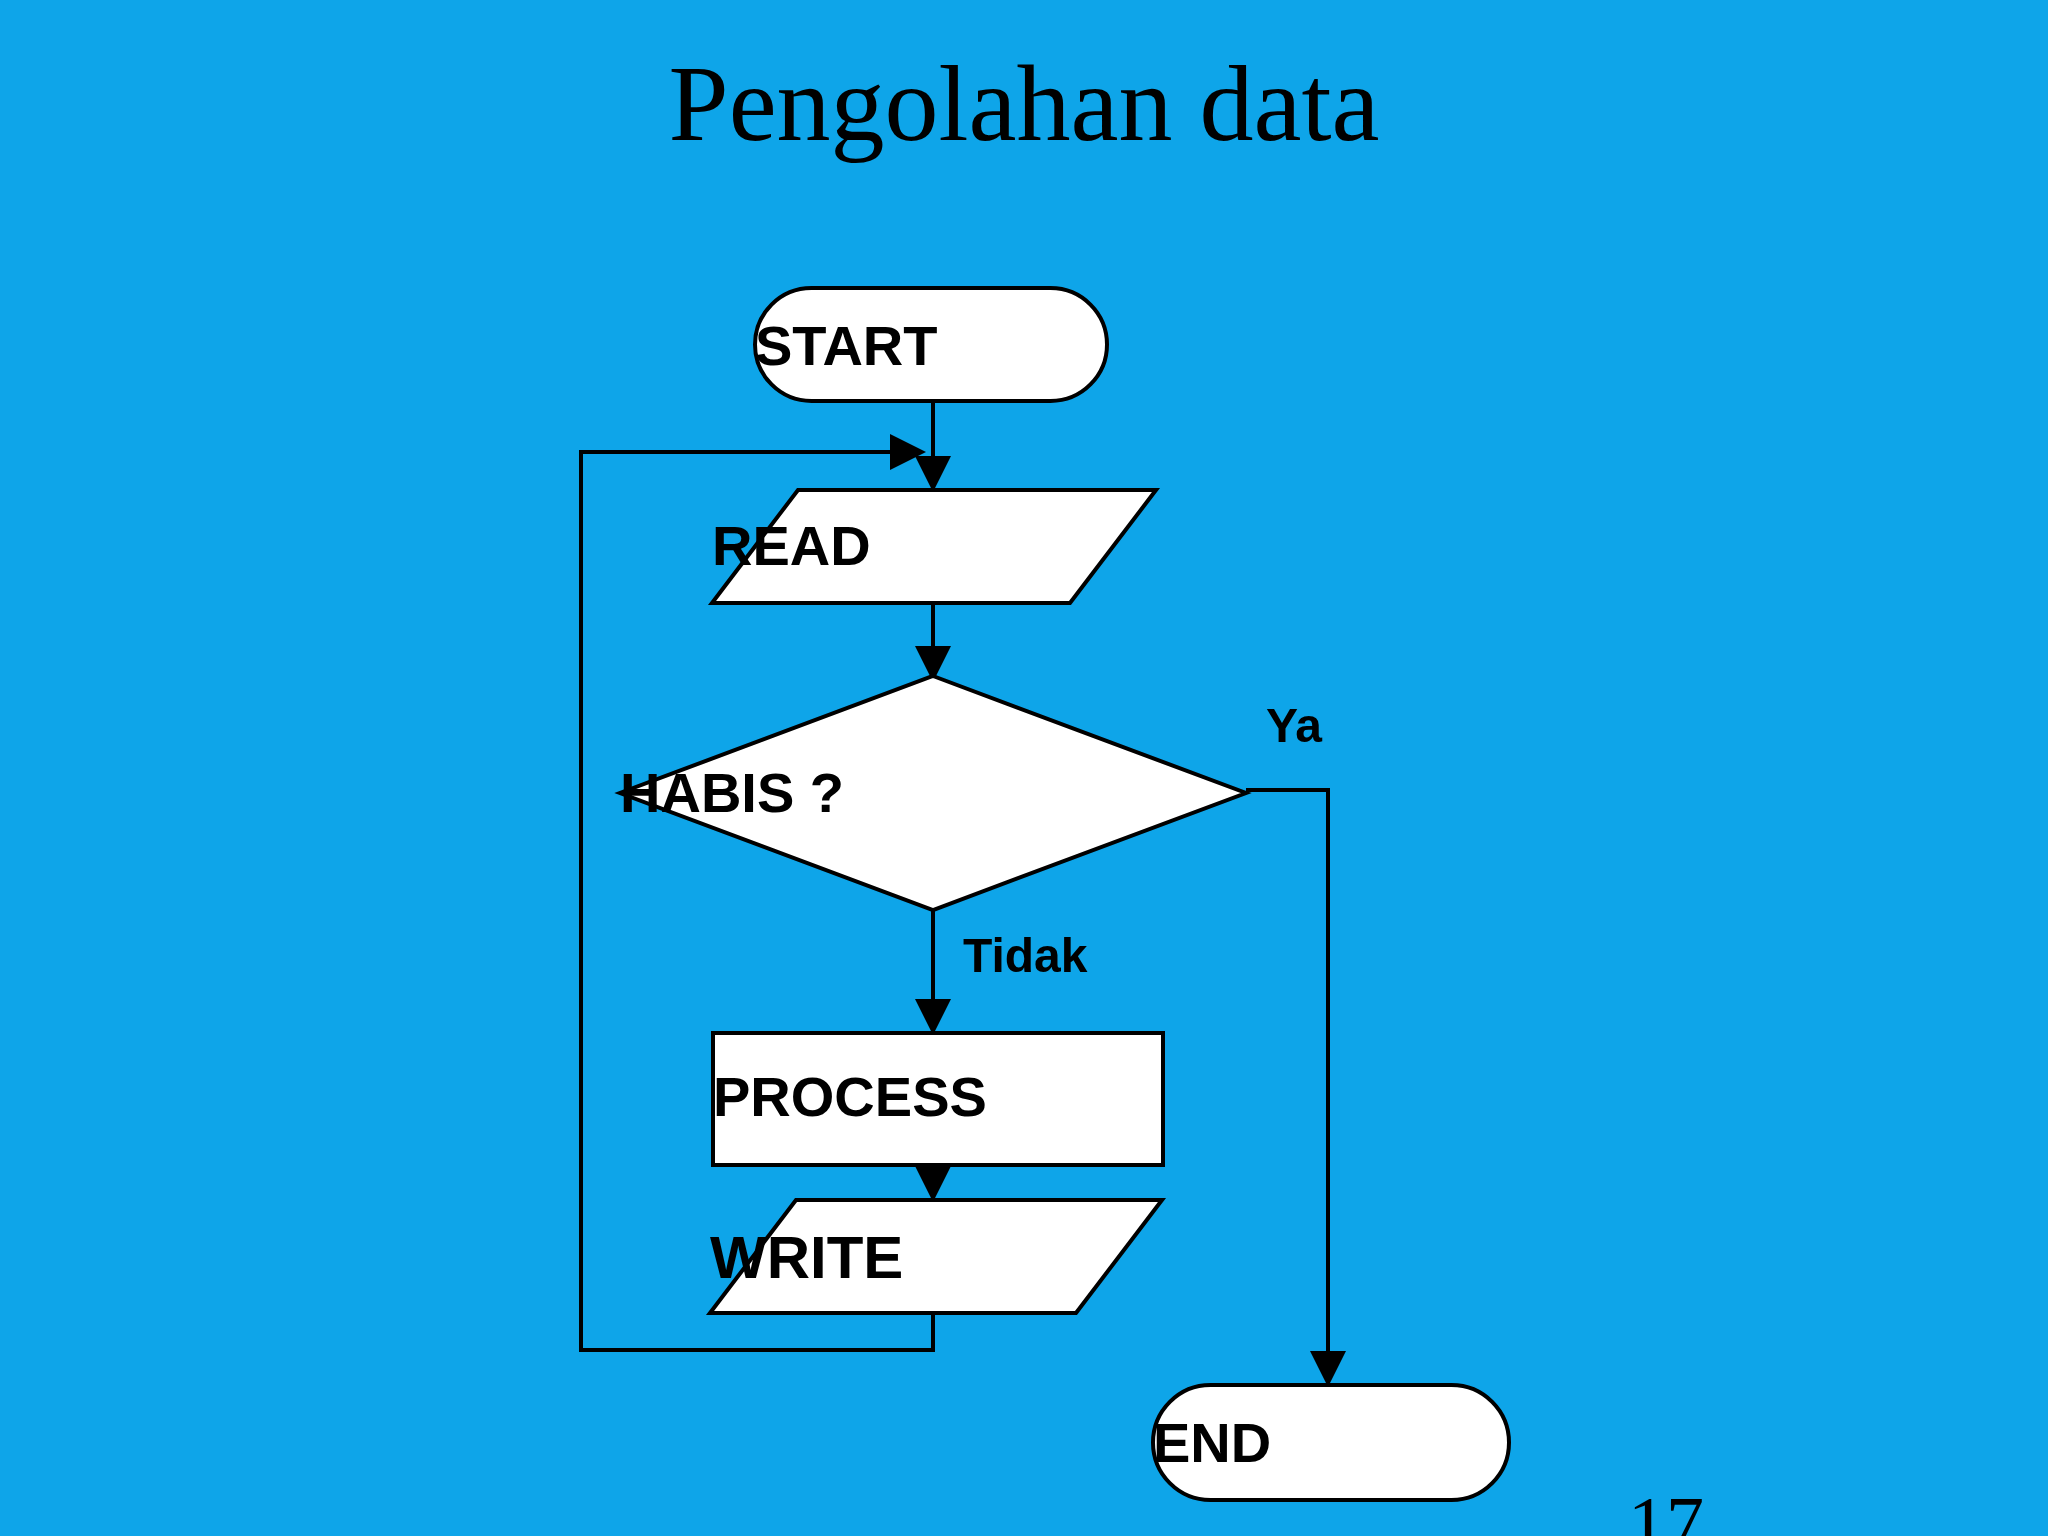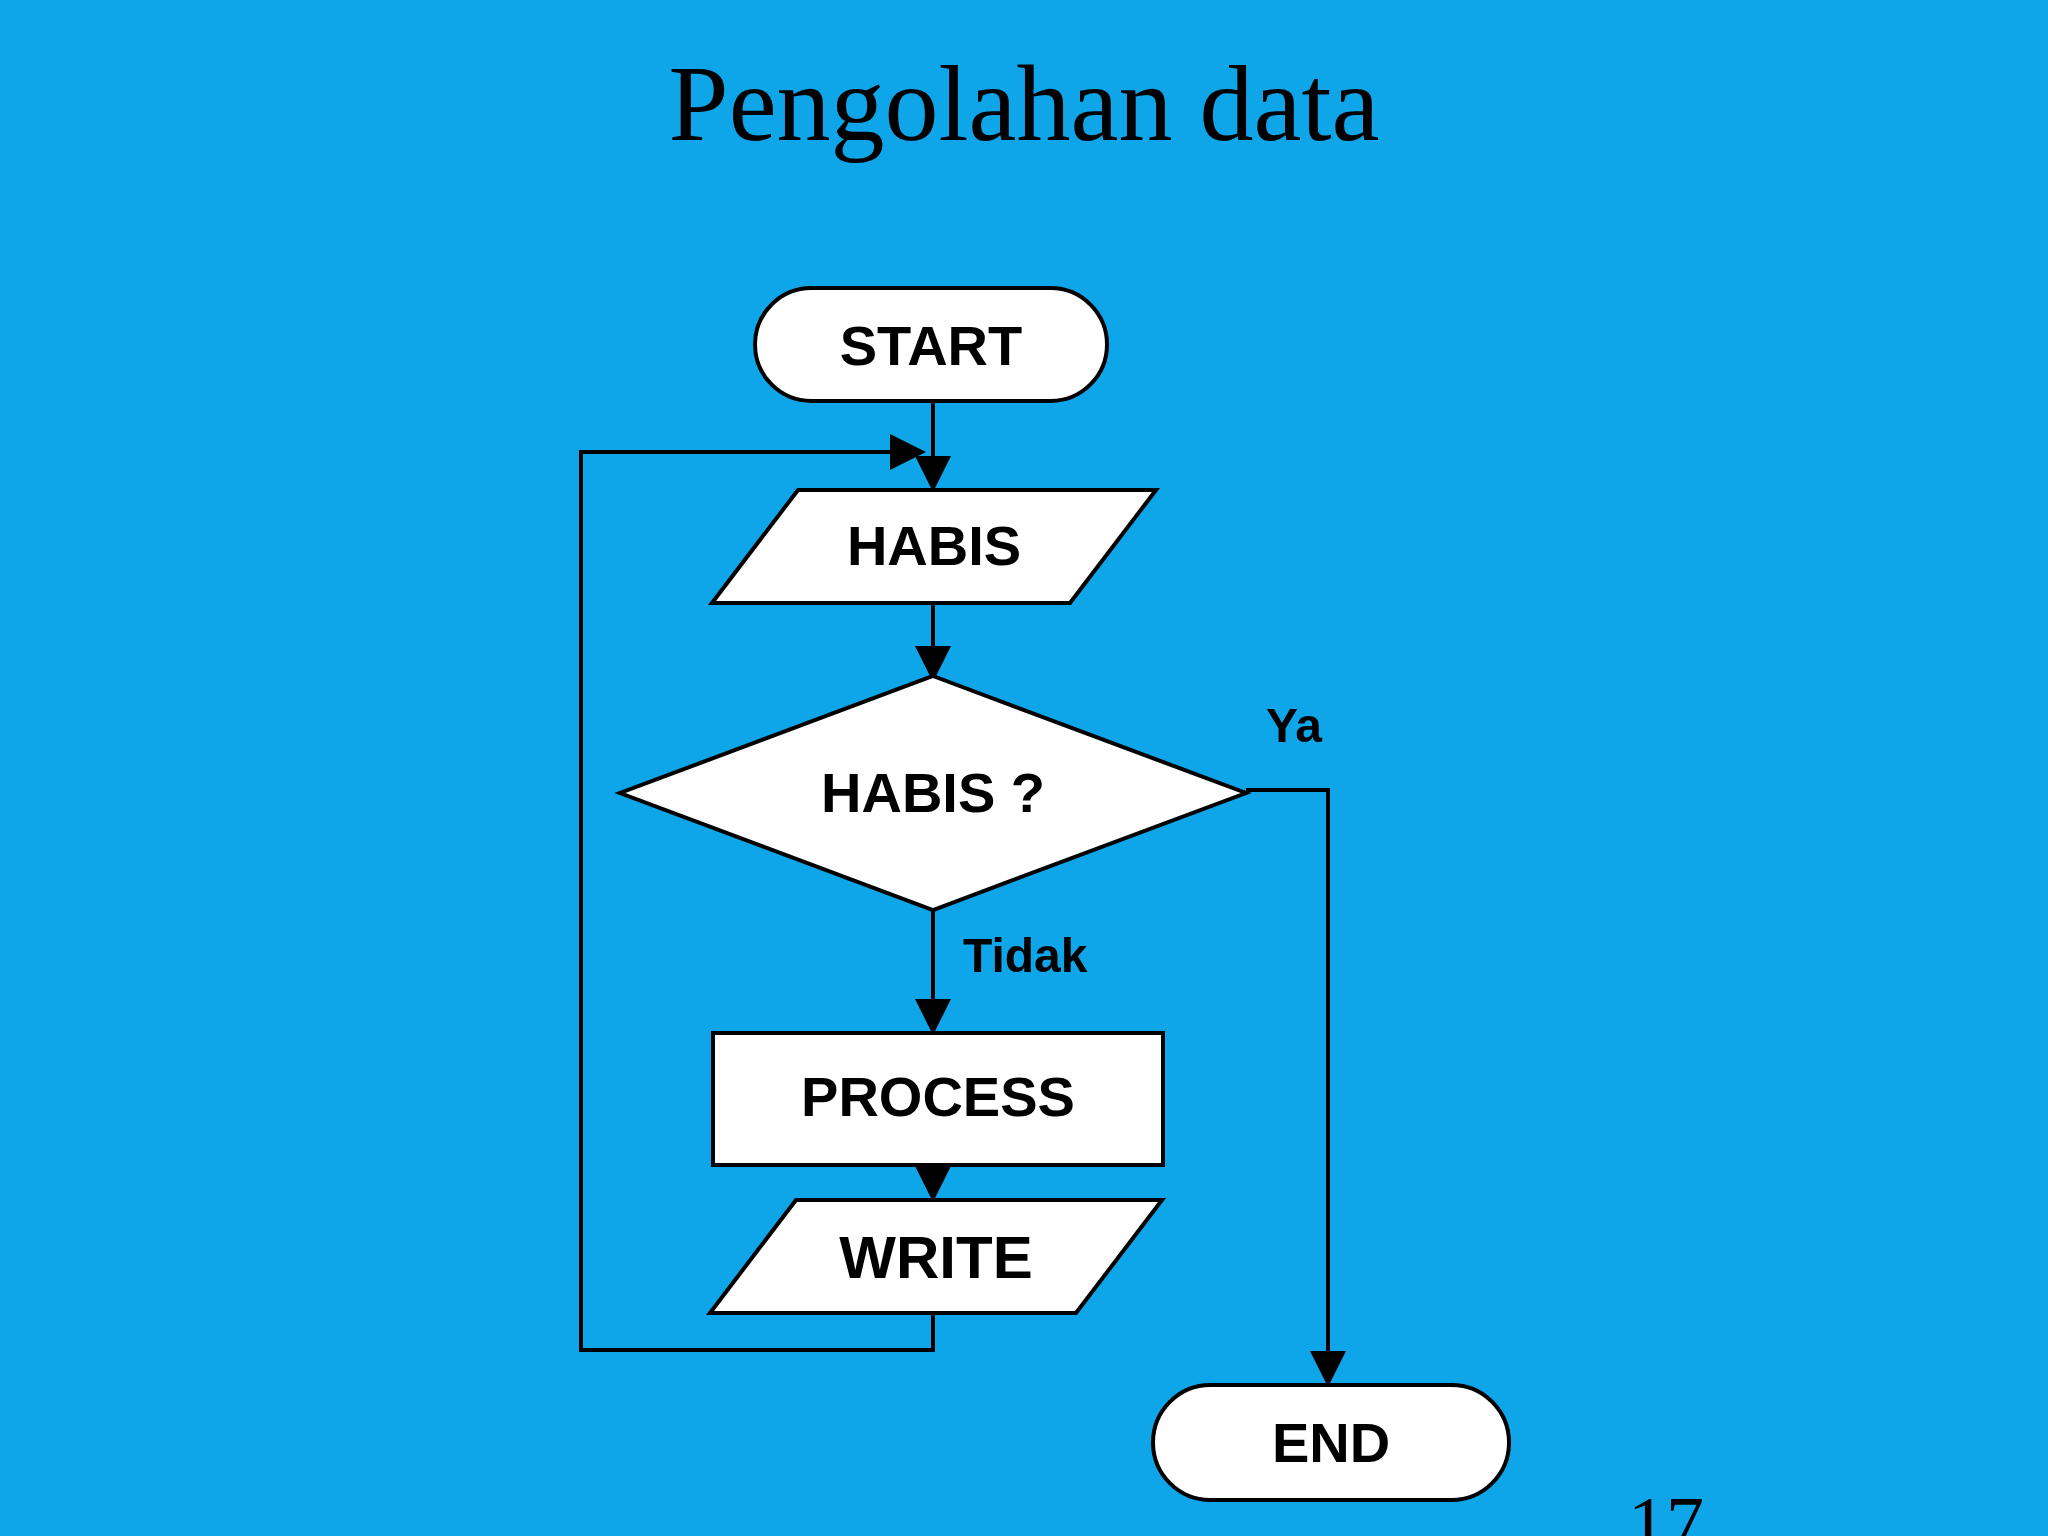--- a/index.html
+++ b/index.html
@@ -57,21 +57,21 @@
     height: 1536px;
   }
 
   
   .node-label {
     position: absolute;
     color: #000000;
     font-family: "Liberation Sans", sans-serif;
     font-weight: bold;
     white-space: nowrap;
-    text-align: center;
+    text-align: left;
     line-height: 1;
   }
   .label-start  { left: 755px;  top: 318px;  width: 352px; font-size: 56px; }
   .label-read   { left: 712px;  top: 518px;  width: 444px; font-size: 56px; }
   .label-habis  { left: 620px;  top: 765px;  width: 626px; font-size: 56px; }
   .label-process{ left: 713px;  top: 1069px; width: 450px; font-size: 56px; }
   .label-write  { left: 710px;  top: 1228px; width: 452px; font-size: 60px; }
   .label-end    { left: 1153px; top: 1415px; width: 356px; font-size: 56px; }
 
   
@@ -126,21 +126,21 @@
 
         <polygon points="796,1200 1162,1200 1076,1313 710,1313" fill="#ffffff" stroke="#000000" stroke-width="4"></polygon>
 
         <rect x="1153" y="1385" width="356" height="115" rx="57.5" ry="57.5" fill="#ffffff" stroke="#000000" stroke-width="4"></rect>
       </g>
     </svg>
   </div>
 
   <div class="node-label label-start">START</div>
 
-  <div class="node-label label-read">HABIS</div>
+  <div class="node-label label-read">READ</div>
 
   <div class="node-label label-process">PROCESS</div>
 
   <div class="node-label label-habis">HABIS ?</div>
 
   <div class="node-label label-write">WRITE</div>
 
   <div class="node-label label-end">END</div>
 
   <div class="edge-label label-ya">Ya</div>

